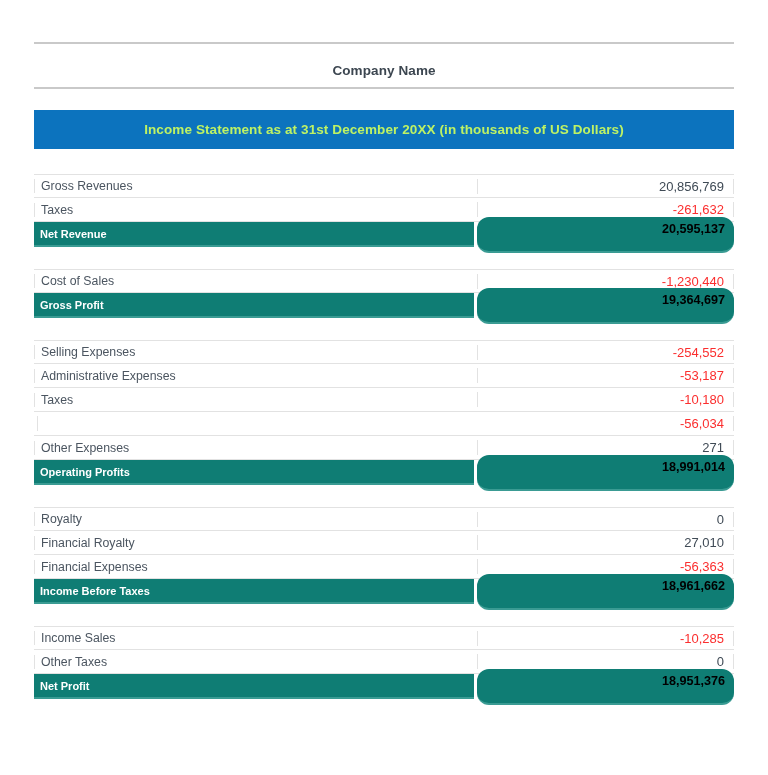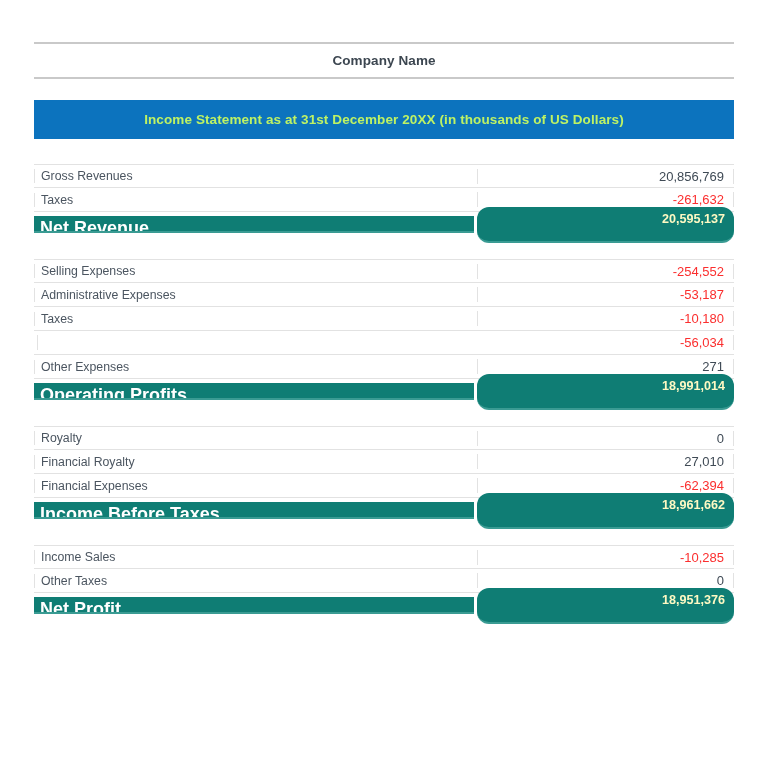--- a/index.html
+++ b/index.html
@@ -30,21 +30,21 @@
     height: 2px;
     background: #c9c9c9;
     width: 100%;
   }
   .company-name {
     text-align: center;
     font-size: 13.5px;
     font-weight: bold;
     color: #3c4650;
     letter-spacing: 0.1px;
-    padding: 9px 0 9px 0;
+    padding: 19px 0 9px 0;
   }
 
   
   .banner {
     margin: 21px 34px 0 34px;
     height: 39px;
     background: #0c73be;
     color: #bef264;
     font-size: 13.5px;
     font-weight: bold;
@@ -111,30 +111,30 @@
 
   
   .row.total {
     height: 25px;
     background: transparent;
   }
   .row.total .cell-label {
     background: #0f7d74;
     color: #ffffff;
     font-weight: bold;
-    font-size: 18px;
+    font-size: 11px;
     border-left: none;
-    height: 17px;
+    height: 25px;
     line-height: 25px;
     border-bottom: 2px solid #3a9b93;
     box-sizing: border-box;
   }
   .row.total .cell-value {
     background: #0f7d74;
-    color: #fef9c3;
+    color: #000000;
     font-weight: bold;
     font-size: 12.6px;
     border-left: none;
     border-right: none;
     height: 36px;
     line-height: 25px;
     border-bottom: 2px solid #3a9b93;
     box-sizing: border-box;
     border-radius: 12px;
   }
@@ -162,20 +162,30 @@
           <div class="cell-label">Taxes</div>
           <div class="cell-value neg">-261,632</div>
         </div>
         <div class="row total">
           <div class="cell-label">Net Revenue</div>
           <div class="cell-value">20,595,137</div>
         </div>
       </div>
       <div class="block">
         <div class="row item">
+          <div class="cell-label">Cost of Sales</div>
+          <div class="cell-value neg">-1,230,440</div>
+        </div>
+        <div class="row total">
+          <div class="cell-label">Gross Profit</div>
+          <div class="cell-value">19,364,697</div>
+        </div>
+      </div>
+      <div class="block">
+        <div class="row item">
           <div class="cell-label">Selling Expenses</div>
           <div class="cell-value neg">-254,552</div>
         </div>
         <div class="row item">
           <div class="cell-label">Administrative Expenses</div>
           <div class="cell-value neg">-53,187</div>
         </div>
         <div class="row item">
           <div class="cell-label">Taxes</div>
           <div class="cell-value neg">-10,180</div>
@@ -196,21 +206,21 @@
         <div class="row item">
           <div class="cell-label">Royalty</div>
           <div class="cell-value">0</div>
         </div>
         <div class="row item">
           <div class="cell-label">Financial Royalty</div>
           <div class="cell-value">27,010</div>
         </div>
         <div class="row item">
           <div class="cell-label">Financial Expenses</div>
-          <div class="cell-value neg">-62,394</div>
+          <div class="cell-value neg">-56,363</div>
         </div>
         <div class="row total">
           <div class="cell-label">Income Before Taxes</div>
           <div class="cell-value">18,961,662</div>
         </div>
       </div>
       <div class="block">
         <div class="row item">
           <div class="cell-label">Income Sales</div>
           <div class="cell-value neg">-10,285</div>

